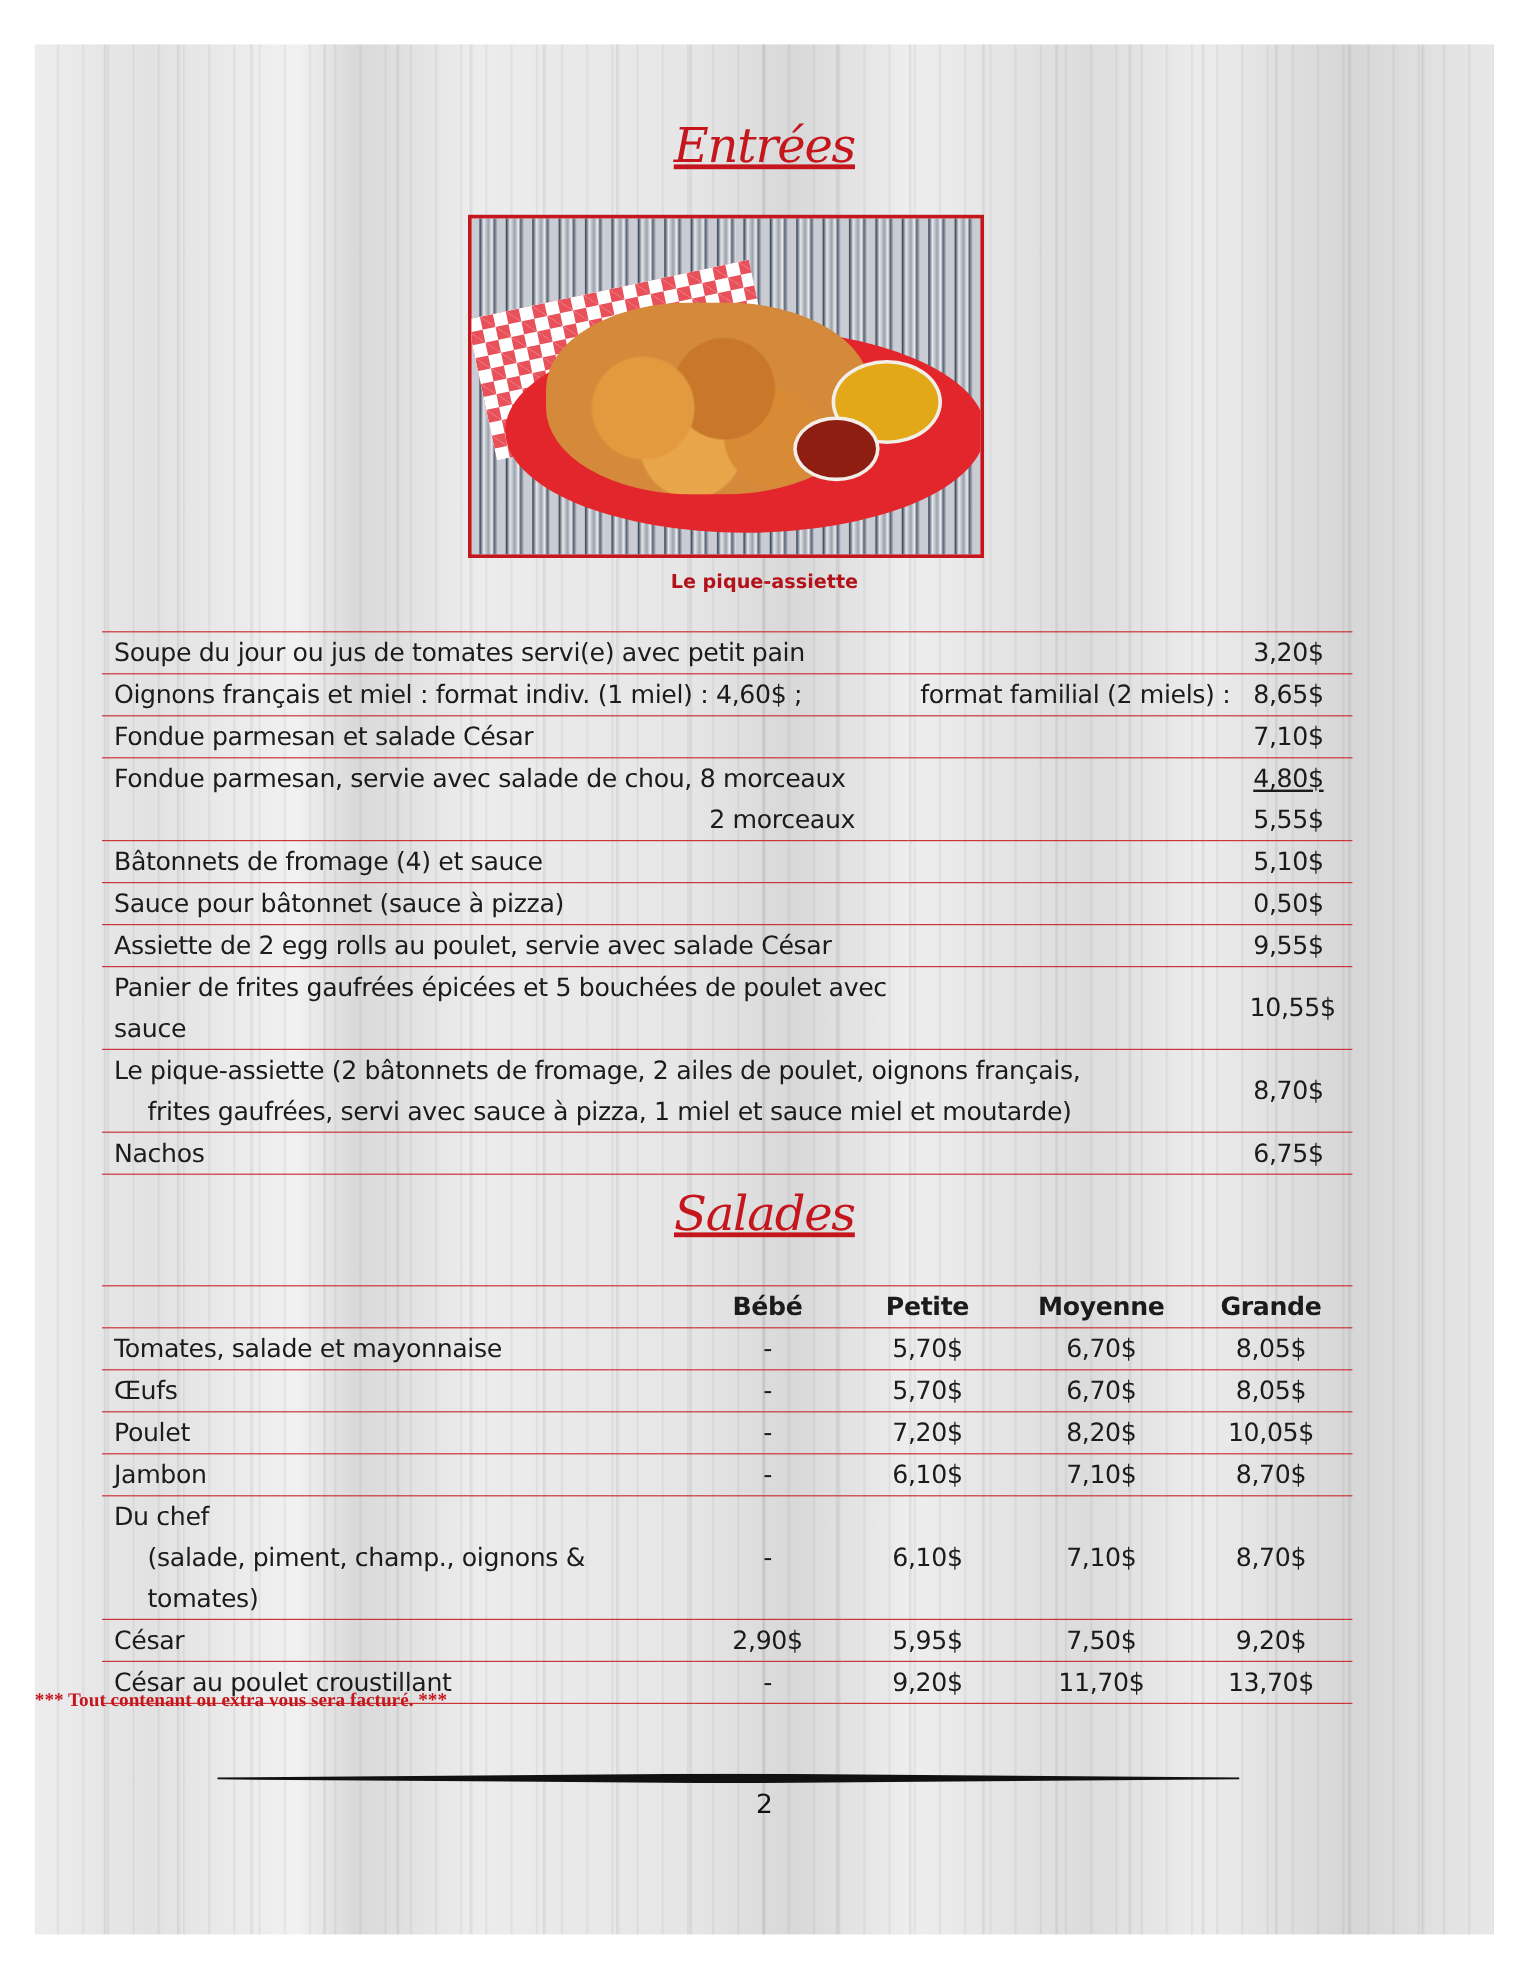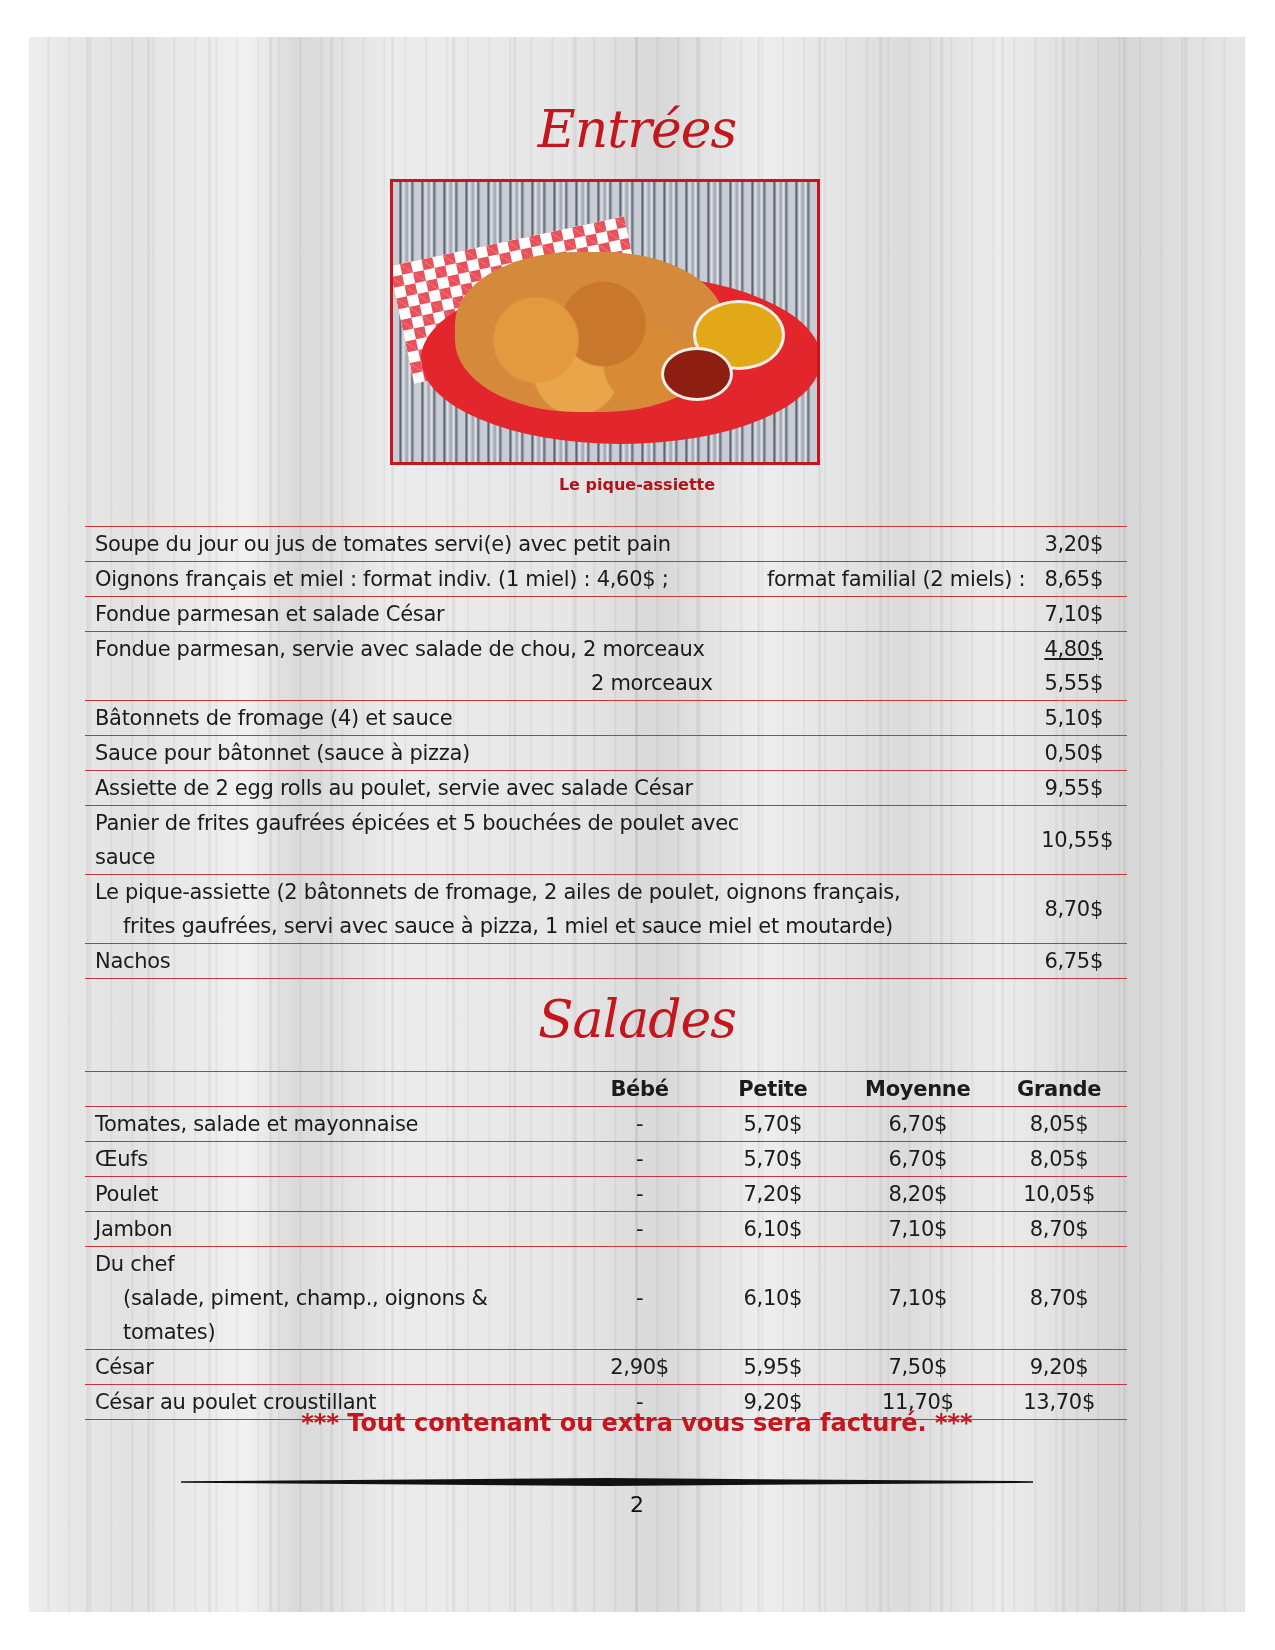--- a/index.html
+++ b/index.html
@@ -10,21 +10,21 @@
   .page {
     position: absolute; left: 29px; top: 37px; width: 1216px; height: 1575px;
     background:
       repeating-linear-gradient(90deg, rgba(0,0,0,0.0) 0px, rgba(0,0,0,0.0) 18px, rgba(0,0,0,0.06) 19px, rgba(0,0,0,0.0) 21px),
       repeating-linear-gradient(90deg, rgba(255,255,255,0.0) 0px, rgba(255,255,255,0.0) 57px, rgba(0,0,0,0.08) 58px, rgba(255,255,255,0.0) 61px),
       linear-gradient(90deg, #ededed 0%, #e2e2e2 8%, #f1f1f1 18%, #d9d9d9 22%, #ececec 30%, #e6e6e6 45%, #d8d8d8 52%, #eeeeee 60%, #dcdcdc 72%, #ececec 80%, #d6d6d6 90%, #e8e8e8 100%);
   }
   .section-title {
     position: absolute; left: 0; width: 1216px; text-align: center;
     color: #c4161c; font-family: "DejaVu Serif", serif; font-style: italic;
-    font-size: 52px; letter-spacing: -1px;
+    font-size: 40px; letter-spacing: -1px; text-decoration: underline;
   }
   .photo {
     position: absolute; left: 361px; top: 142px; width: 430px; height: 286px;
     border: 3px solid #c4161c; box-sizing: border-box; overflow: hidden;
     background: repeating-linear-gradient(90deg, #c9ccd3 0px, #c9ccd3 6px, #3b4a5e 7px, #e6e6e8 10px, #9aa3b0 14px, #f0eeee 17px, #58667a 19px, #d8d8dc 22px);
   }
   .photo .basket {
     position: absolute; left: 28px; top: 92px; width: 400px; height: 170px;
     border-radius: 50%; background: #e3262b;
   }
@@ -57,22 +57,22 @@
     padding: 0 10px; font-size: 21px; color: #1b1b1b; line-height: 34px; font-weight: normal;
     font-family: "DejaVu Sans", sans-serif; letter-spacing: -0.3px;
   }
   table.menu .name { text-align: left; margin-top: 40px; }
   table.menu .price { text-align: right; white-space: nowrap; padding-right: 24px; }
   table.menu .mid { text-align: right; padding-right: 6px; white-space: nowrap; }
   .indent { padding-left: 28px; display: block; }
   table.salades th { font-weight: bold; text-align: center; }
   table.salades td.c { text-align: center; }
   .note {
-    position: absolute; left: 0; width: 1216px; top: 1372px; text-align: center;
-    color: #c4161c; font-weight: bold; font-size: 24px;
+    position: absolute; left: 0; width: 1216px; top: 1372px; text-align: left;
+    color: #c4161c; font-weight: bold; font-size: 16px; font-family: Liberation Serif, serif;
   }
   .divider {
     position: absolute; left: 152px; top: 1441px; width: 852px; height: 8px;
     background: #111; clip-path: polygon(0 40%, 50% 0, 100% 40%, 100% 60%, 50% 100%, 0 60%);
   }
   .pagenum {
     position: absolute; left: 0; width: 1216px; top: 1455px; text-align: center;
     font-size: 22px; color: #111;
   }
 </style>
@@ -104,21 +104,21 @@
       <td class="mid">format familial (2 miels) :</td>
       <td class="price" style="padding-left:0;">8,65$</td>
     </tr>
     <tr>
       <td class="name">Fondue parmesan et salade César</td>
       <td class="mid"></td>
       <td class="price">7,10$</td>
     </tr>
     <tr>
       <td class="name">
-        <span style="display:block;">Fondue parmesan, servie avec salade de chou, 2 morceaux</span>
+        <span style="display:block;">Fondue parmesan, servie avec salade de chou, 8 morceaux</span>
         <span style="display:block; padding-left:496px;">2 morceaux</span>
       </td>
       <td class="mid"></td>
       <td class="price">
         <span style="display:block;text-decoration:underline;">4,80$</span>
         <span style="display:block;">5,55$</span>
       </td>
     </tr>
     <tr>
       <td class="name">Bâtonnets de fromage (4) et sauce</td>

